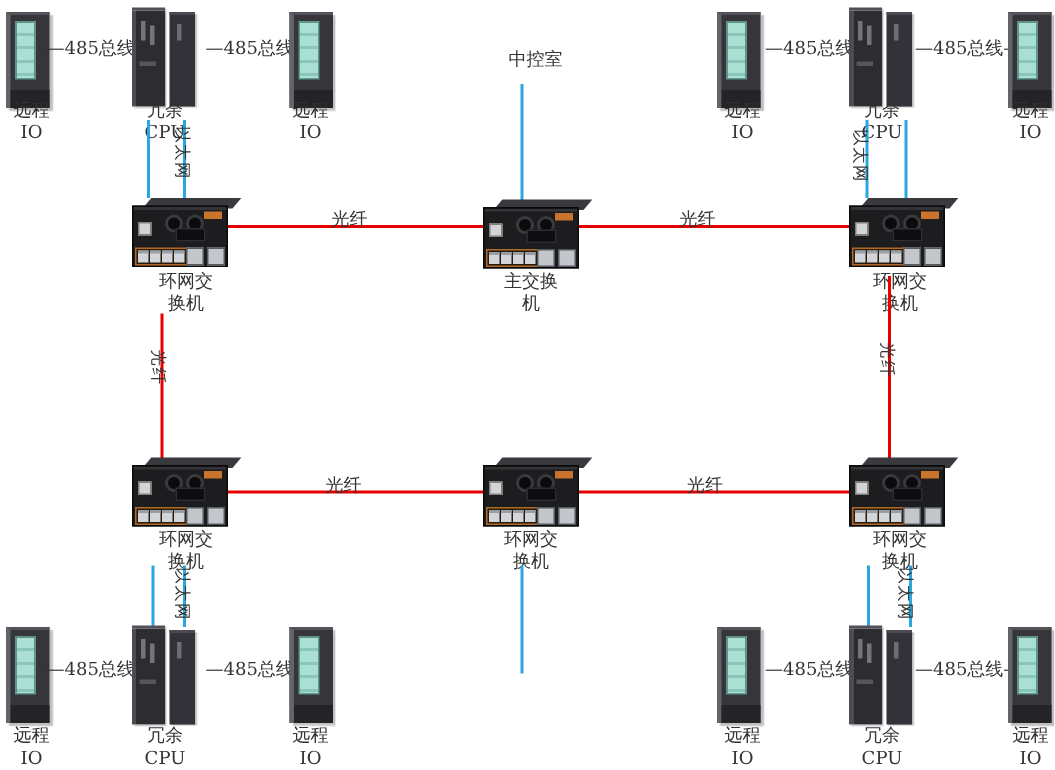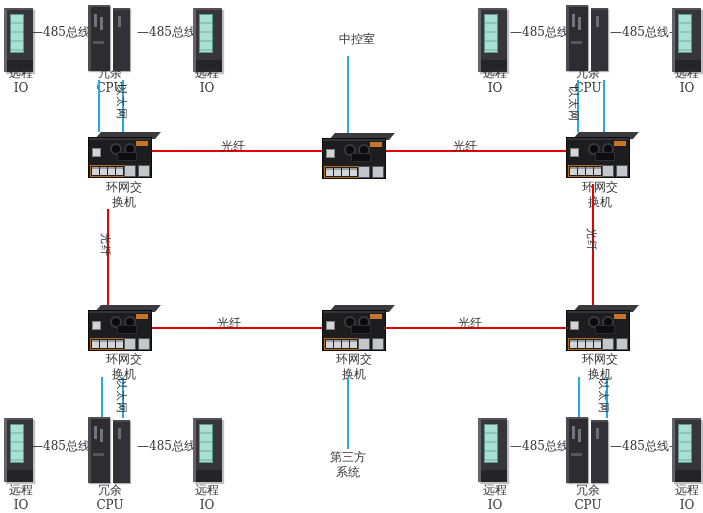--- a/index.html
+++ b/index.html
@@ -175,20 +175,24 @@
 
   <div class="hl" style="left:152px;top:150px;width:170px"></div>
   <div class="hl" style="left:386px;top:150px;width:180px"></div>
   <div class="lbl" style="left:210px;top:139px;width:46px">光纤</div>
   <div class="lbl" style="left:442px;top:139px;width:46px">光纤</div>
 
   <div class="lbl" style="left:94px;top:180px;width:60px">
     <span>环网交</span>
     <span>换机</span>
   </div>
+  <div class="lbl" style="left:324px;top:180px;width:60px">
+    <span>主交换</span>
+    <span>机</span>
+  </div>
   <div class="lbl" style="left:570px;top:180px;width:60px">
     <span>环网交</span>
     <span>换机</span>
   </div>
 
   <div class="vl" style="left:107px;top:209px;height:98px"></div>
   <div class="vl" style="left:592px;top:184px;height:123px"></div>
   <div class="vtext" style="left:98px;top:233px">光纤</div>
   <div class="vtext" style="left:584px;top:228px">光纤</div>
 
@@ -260,24 +264,20 @@
   <div class="lbl" style="left:570px;top:352px;width:60px">
     <span>环网交</span>
     <span>换机</span>
   </div>
 
   <div class="bl" style="left:101px;top:377px;height:41px"></div>
   <div class="bl" style="left:122px;top:377px;height:41px"></div>
   <div class="vtext" style="left:114px;top:378px">以太网</div>
 
   <div class="bl" style="left:347px;top:377px;height:72px"></div>
-  <div class="lbl" style="left:322px;top:450px;width:52px">
-    <span>第三方</span>
-    <span>系统</span>
-  </div>
 
   <div class="bl" style="left:578px;top:377px;height:41px"></div>
   <div class="bl" style="left:606px;top:377px;height:41px"></div>
   <div class="vtext" style="left:596px;top:378px">以太网</div>
 
   <div class="io" style="left:4px;top:418px">
     <div class="io-screen"></div>
   </div>
   <div class="lbl" style="left:31px;top:439px;width:62px">—485总线—</div>
   <div class="cpu" style="left:88px;top:417px">

